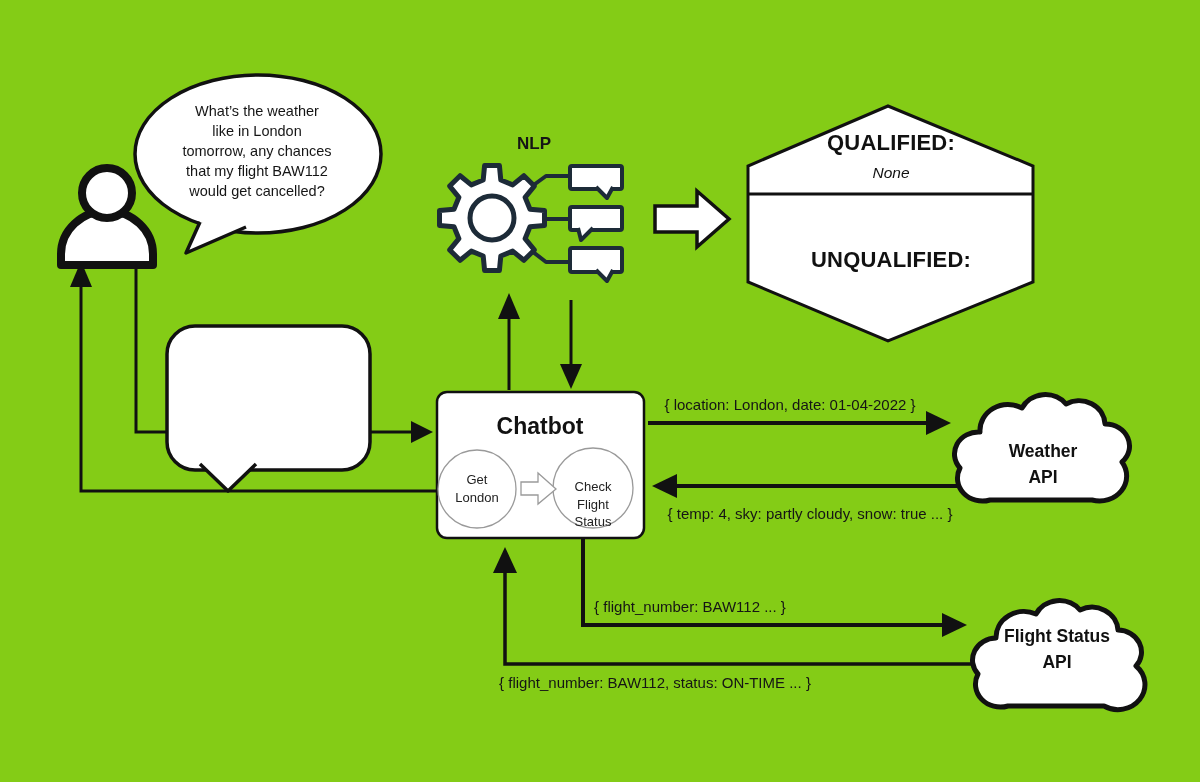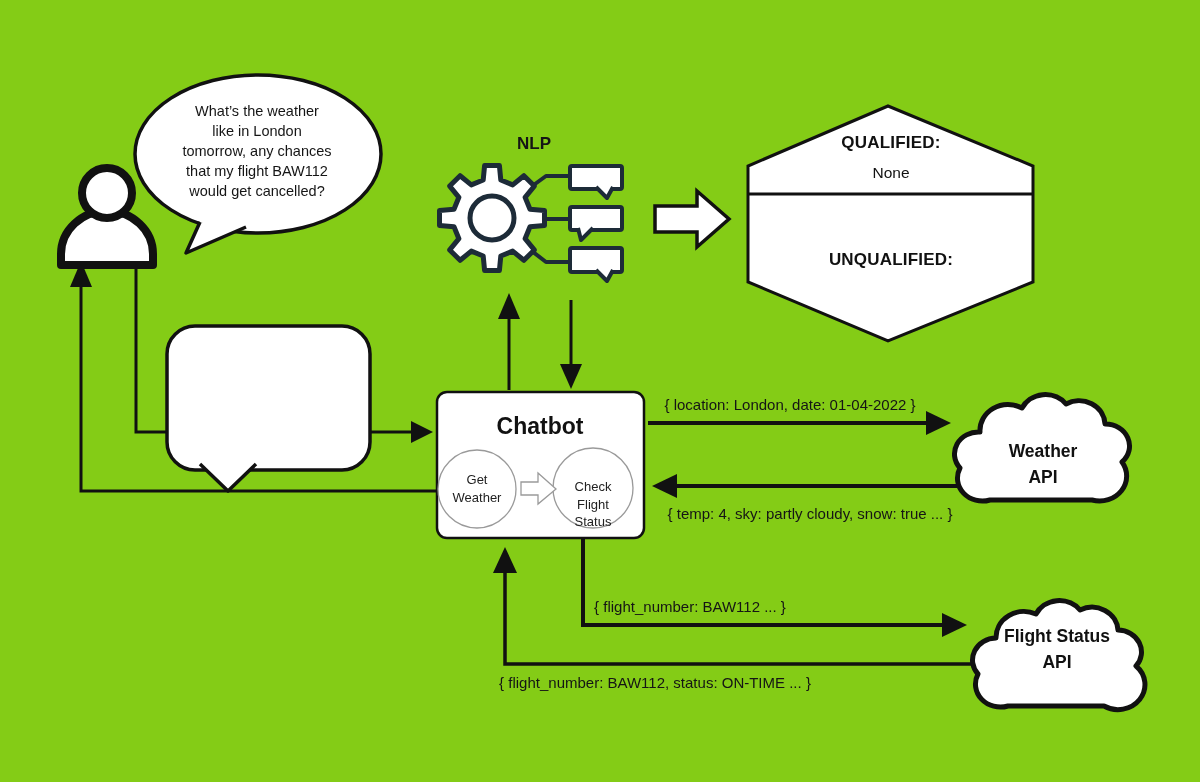--- a/index.html
+++ b/index.html
@@ -7,21 +7,21 @@
     position:relative;width:1200px;height:782px;background:#84cc16;overflow:hidden;
     font-family:"Liberation Sans", sans-serif;color:#111;
   }
   .stage svg{position:absolute;left:0;top:0;}
   .lbl{
     position:absolute;transform:translate(-50%,-50%);
     white-space:pre-line;text-align:center;line-height:1.38;
   }
   .bubble-text{font-size:14.5px;color:#151515;}
   .nlp-label{font-size:17px;font-weight:700;color:#151515;}
-  .hex-heading{font-size:17px;font-weight:700;letter-spacing:.2px;}
+  .hex-heading{font-size:22px;font-weight:700;letter-spacing:.2px;}
   .hex-value{font-size:15.5px;}
   .hex-items{font-size:15.5px;line-height:23px;}
   .chatbot-title{font-size:23px;font-weight:700;}
   .circle-label{font-size:13px;color:#222;line-height:1.35;}
   .msg-label{font-size:15px;color:#151515;white-space:nowrap;}
   .cloud-label{font-size:17.5px;font-weight:700;line-height:26px;}
 </style>
 </head>
 <body>
 
@@ -146,26 +146,26 @@
   <div class="lbl bubble-text" style="left:257px;top:151px;width:230px;">What’s the weather
 like in London
 tomorrow, any chances
 that my flight BAW112
 would get cancelled?</div>
 
 
   <div class="lbl nlp-label" style="left:534px;top:144px;">NLP</div>
 
   <div class="lbl hex-heading" style="left:891px;top:143px;">QUALIFIED:</div>
-  <div class="lbl hex-value" style="left:891px;top:173px;">None</div>
+  <div class="lbl hex-value" style="left:891px;top:173px;font-style:italic;">None</div>
   <div class="lbl hex-heading" style="left:891px;top:216px;margin-top:44px;">UNQUALIFIED:</div>
 
   <div class="lbl chatbot-title" style="left:540px;top:427px;">Chatbot</div>
   <div class="lbl circle-label" style="left:477px;top:489px;">Get
-Weather</div>
+London</div>
   <div class="lbl circle-label" style="left:593px;top:504px;">Check
 Flight
 Status</div>
 
   <div class="lbl msg-label" style="left:790px;top:405px;">{ location: London, date: 01-04-2022 }</div>
   <div class="lbl msg-label" style="left:800px;top:514px;margin-left:10px;">{ temp: 4, sky: partly cloudy, snow: true ... }</div>
   <div class="lbl msg-label" style="left:690px;top:607px;">{ flight_number: BAW112 ... }</div>
   <div class="lbl msg-label" style="left:655px;top:683px;">{ flight_number: BAW112, status: ON-TIME ... }</div>
 
   <div class="lbl cloud-label" style="left:1043px;top:464px;">Weather

